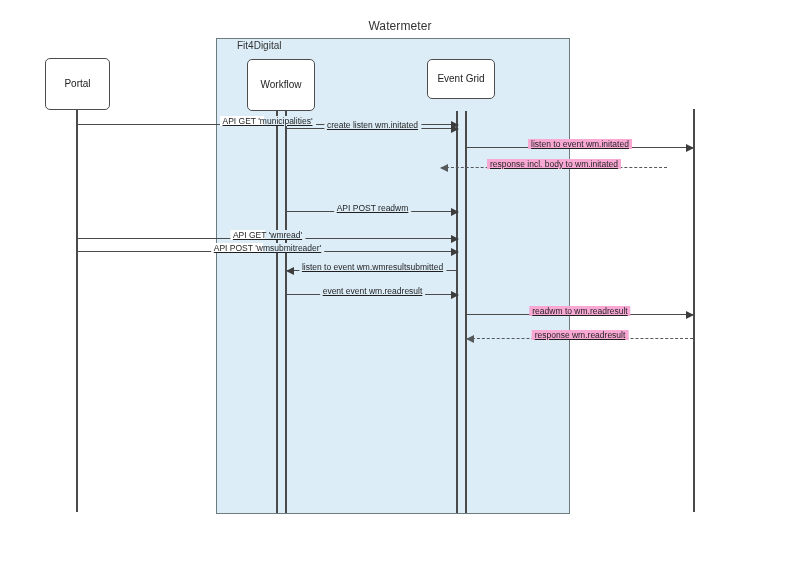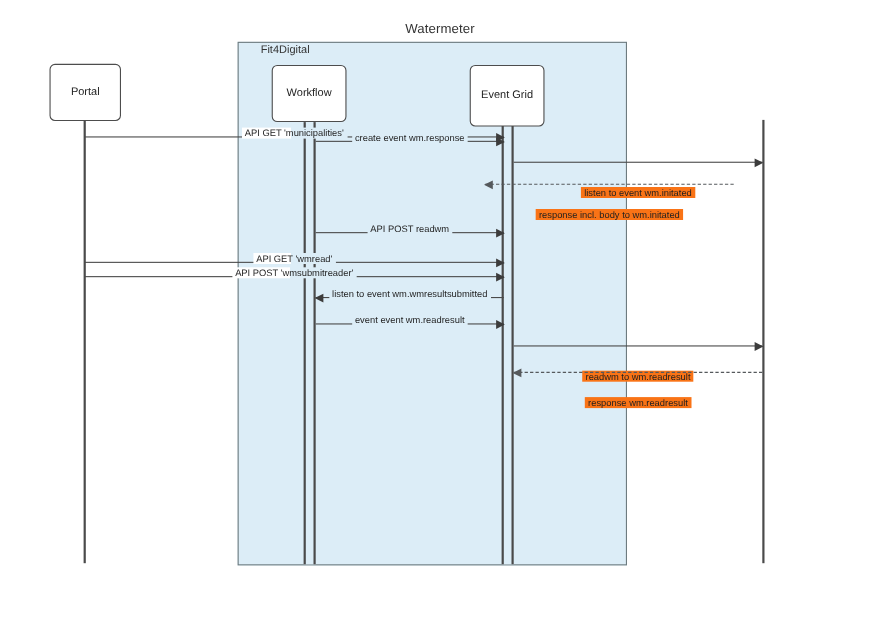--- a/index.html
+++ b/index.html
@@ -61,21 +61,21 @@
     align-items: center;
     justify-content: center;
     text-align: center;
     font-size: 10px;
     color: #222222;
     line-height: 1.25;
     z-index: 6;
   }
   .p-portal      { left: 45px;  top: 58px; width: 65px;  height: 52px; }
   .p-workflow    { left: 247px; top: 59px; width: 68px;  height: 52px; }
-  .p-eventgrid   { left: 427px; top: 59px; width: 68px;  height: 56px; }
+  .p-eventgrid   { left: 427px; top: 59px; width: 68px;  height: 40px; }
   .p-municipality{ left: 657px; top: 55px; width: 75px;  height: 54px; }
 
   
   .lifeline {
     position: absolute;
     width: 2px;
     background: #4a4a4a;
     z-index: 2;
   }
   .ll-portal       { left: 76px;  top: 110px; height: 402px; }
@@ -128,22 +128,23 @@
     position: absolute;
     left: 50%;
     transform: translate(-50%, -100%);
     top: 1px;
     white-space: nowrap;
     font-size: 8.5px;
     color: #1f1f1f;
     background: transparent;
     padding: 0 3px;
     z-index: 5;
-  }
-  .msg-label.on-white { background: #f97316; margin-top: 31px; }
+    text-decoration: underline;
+  }
+  .msg-label.on-white { background: #f9a8d4; }
   .msg-label.on-blue  { background: #dcedf7; }
   .msg-label.split    { background: linear-gradient(to right, #ffffff 0%, #ffffff 46%, #dcedf7 46%, #dcedf7 100%); }
 </style>
 </head>
 <body>
 
 <div id="canvas">
 
   <div class="diagram-title">Watermeter</div>
 
@@ -166,21 +167,21 @@
     <span>Event Grid</span>
   </div>
 
   <div class="msg" style="left:77px; top:124px; width:381px;">
     <span class="arrowhead right"></span>
     <span class="msg-label split">API GET 'municipalities'</span>
   </div>
 
   <div class="msg" style="left:287px; top:128px; width:171px;">
     <span class="arrowhead right"></span>
-    <span class="msg-label on-blue">create event wm.response</span>
+    <span class="msg-label on-blue">create listen wm.initated</span>
   </div>
 
   <div class="msg" style="left:467px; top:147px; width:226px;">
     <span class="arrowhead right"></span>
     <span class="msg-label on-white">listen to event wm.initated</span>
   </div>
 
   <div class="msg dashed" style="left:441px; top:167px; width:226px;">
     <span class="arrowhead open-left"></span>
     <span class="msg-label on-white">response incl. body to wm.initated</span>

